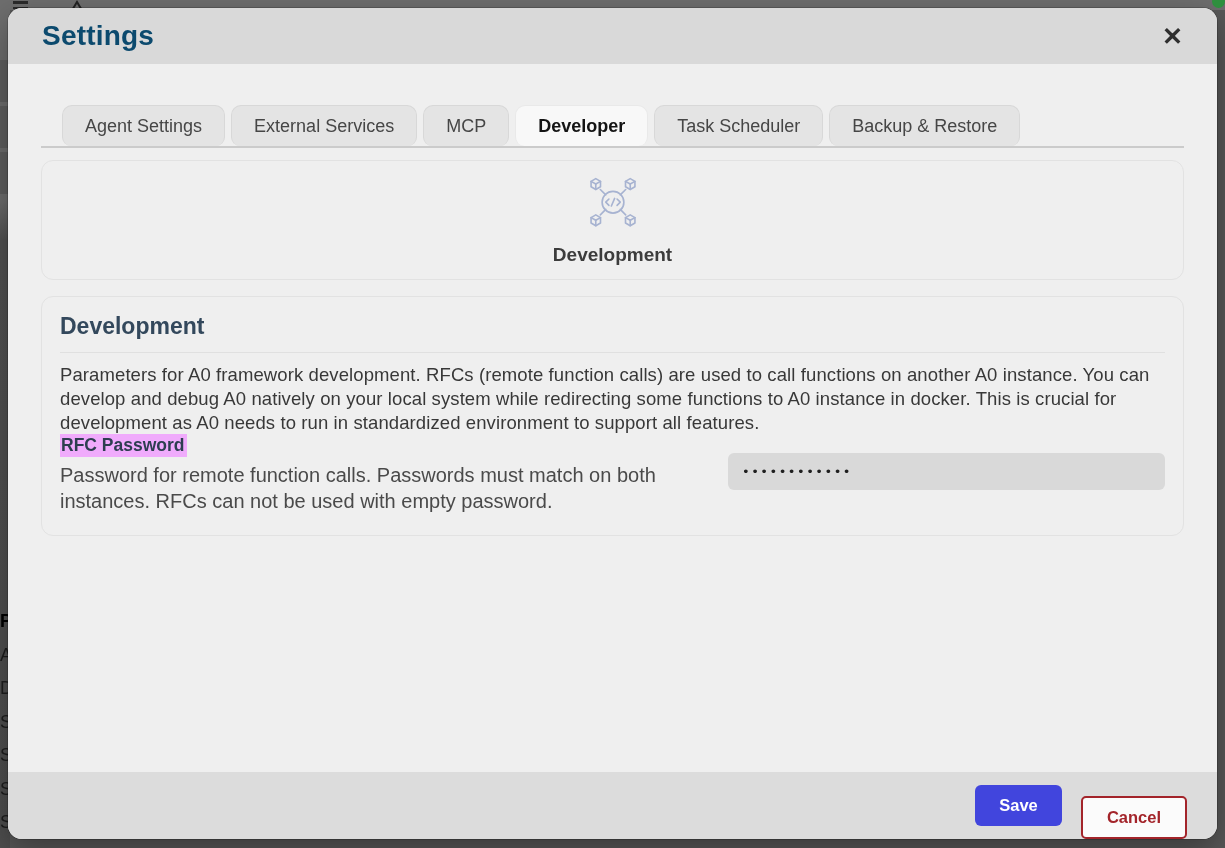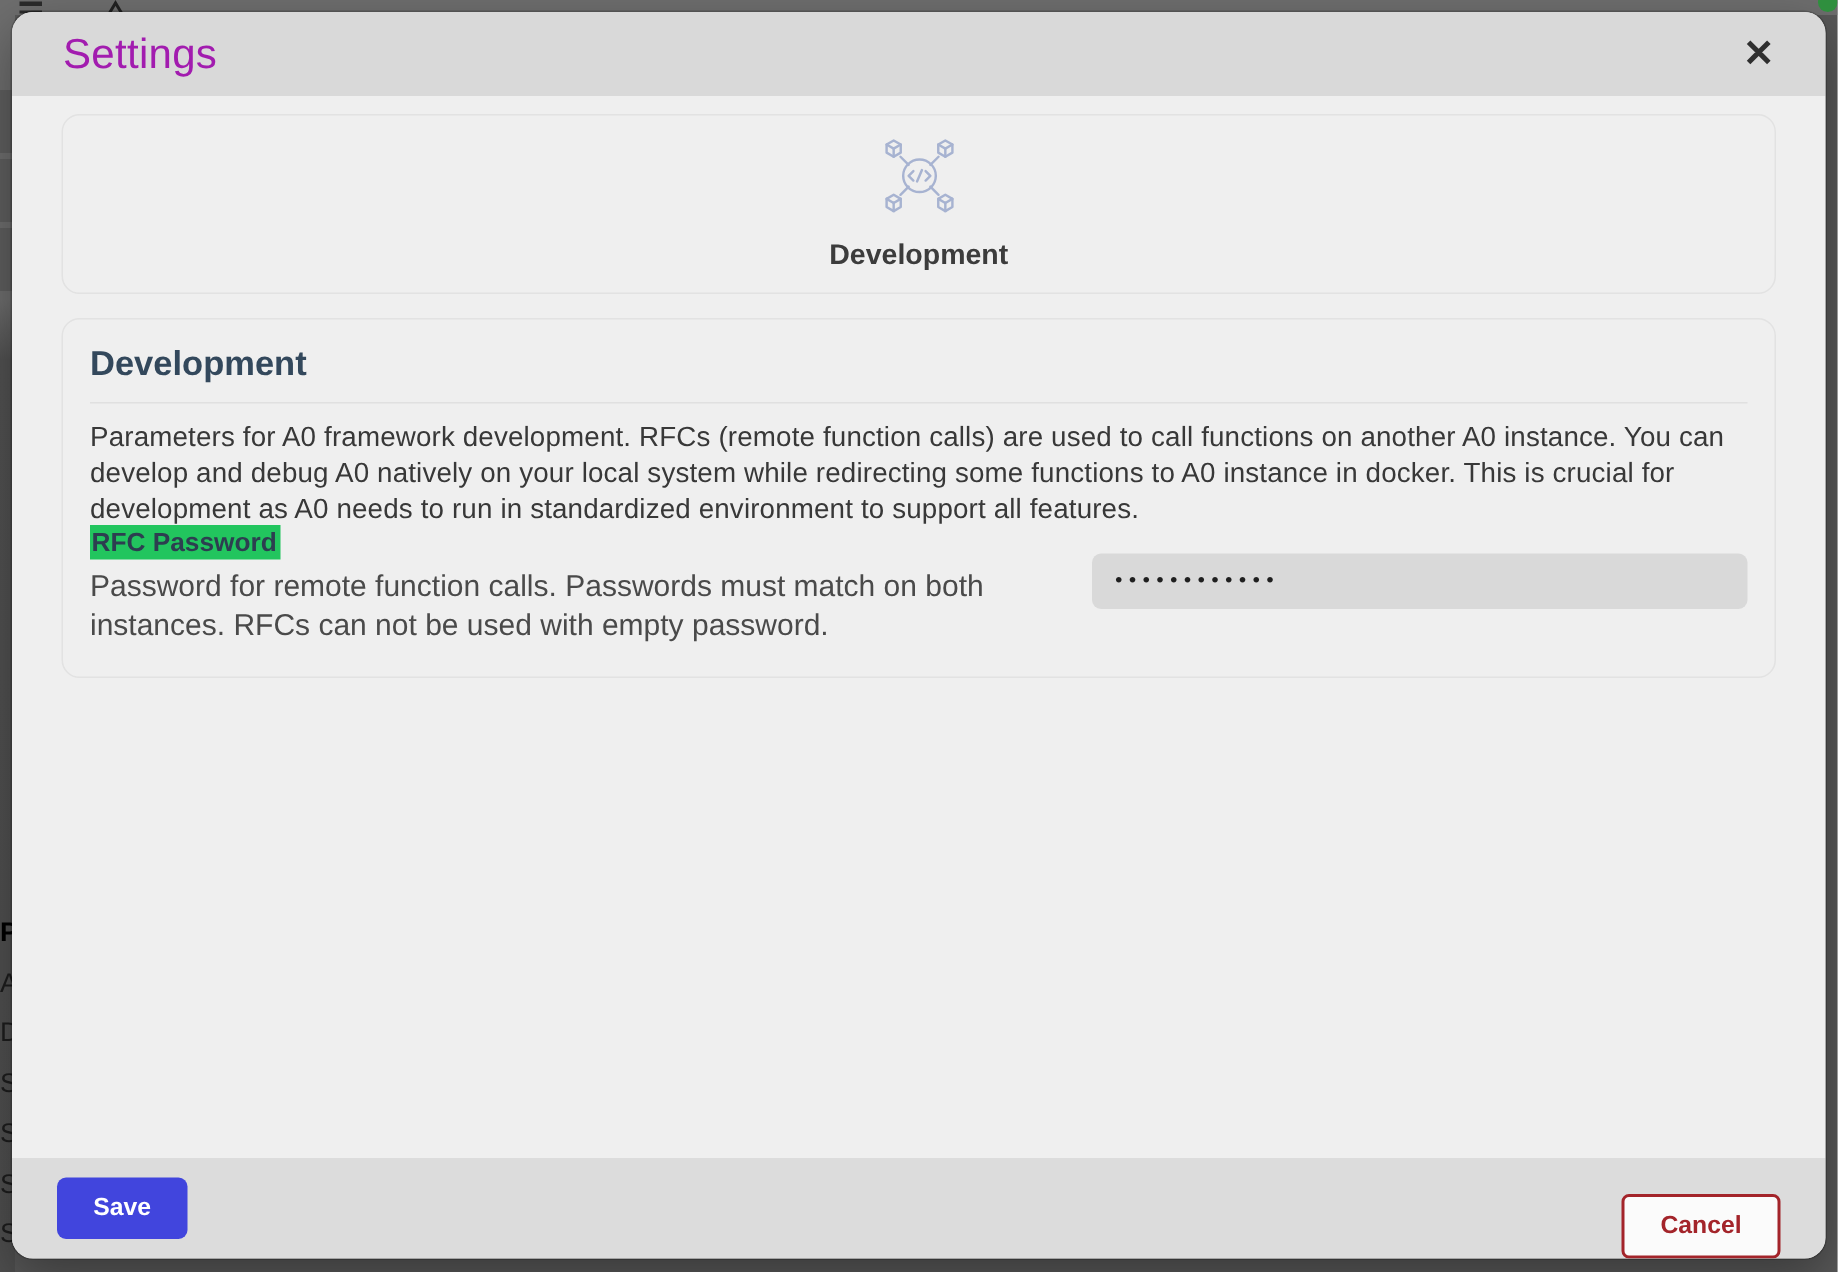--- a/index.html
+++ b/index.html
@@ -43,21 +43,21 @@
     position:absolute; left:8px; top:8px; width:1209px; height:831px;
     border-radius:14px; overflow:hidden; z-index:2;
     display:flex; flex-direction:column;
     box-shadow:0 0 0 1px rgba(0,0,0,.18), 0 12px 34px rgba(0,0,0,.35);
     background:#efefef;
   }
   .modal-header {
     height:56px; flex:0 0 56px; background:#d9d9d9;
     display:flex; align-items:center; padding:0 30px 0 34px;
   }
-  .modal-title { font-size:28px; font-weight:400; color:#a21caf; letter-spacing:.2px; }
+  .modal-title { font-size:28px; font-weight:700; color:#0c4a6e; letter-spacing:.2px; }
   .close-button {
     margin-left:auto; background:none; border:none; cursor:pointer;
     font-size:25px; font-weight:700; color:#2f2f2f; line-height:1; padding:2px 4px;
   }
 
   .modal-body { flex:1 1 auto; background:#efefef; padding:0 33px; overflow:hidden; }
 
   
   .tabs-row {
     margin-top:41px; display:flex; gap:6px; align-items:flex-end;
@@ -91,33 +91,33 @@
     background:#efefef; padding:16px 18px;
   }
   .section-heading { font-size:23px; font-weight:800; color:#33485c; }
   .section-divider { border:none; border-top:1px solid #e0e0e0; margin:12px 0 10px; }
   .section-description {
     font-size:18.5px; color:#383838; line-height:1.3; letter-spacing:.1px;
   }
   .field-row { display:flex; align-items:flex-start; }
   .field-info { width:668px; flex:0 0 668px; }
   .field-label { display:inline; font-size:17.5px; font-weight:800; color:#2d3e50; }
-  .field-label .hl { background:#22c55e; padding:1px 2px 2px 1px; }
+  .field-label .hl { background:#f0abfc; padding:1px 2px 2px 1px; }
   .field-description { margin-top:7px; font-size:20px; color:#4a4a4a; line-height:1.28; max-width:655px; }
   .password-input {
     flex:1 1 auto; height:37px; margin-top:18px;
     background:#d9d9d9; border:none; border-radius:6px;
     padding:0 14px; font-size:13px; letter-spacing:1.5px; color:#1f1f1f;
     font-family:"DejaVu Sans", sans-serif; outline:none;
   }
 
   
   .modal-footer {
     flex:0 0 57px; background:#dcdcdc;
-    display:flex; align-items:center; justify-content:space-between;
+    display:flex; align-items:center; justify-content:flex-end;
     gap:19px; padding:0 30px;
   }
   .save-button {
     min-width:87px; height:41px; border:none; border-radius:6px;
     background:#4145dd; color:#ffffff; font-weight:700; font-size:16.5px;
     cursor:pointer; font-family:"Liberation Sans", sans-serif;
   }
   .cancel-button {
     min-width:106px; height:43px; border:2px solid #a3242a; border-radius:5px;
     background:#fbfbfb; color:#a3242a; font-weight:700; font-size:16.5px;
@@ -157,20 +157,28 @@
 
 <div class="modal">
 
   <div class="modal-header">
     <h1 class="modal-title">Settings</h1>
     <button class="close-button">✕</button>
   </div>
 
   <div class="modal-body">
 
+    <div class="tabs-row">
+      <button class="tab">Agent Settings</button>
+      <button class="tab">External Services</button>
+      <button class="tab">MCP</button>
+      <button class="tab active">Developer</button>
+      <button class="tab">Task Scheduler</button>
+      <button class="tab">Backup &amp; Restore</button>
+    </div>
 
     <div class="nav-card">
       <span>
         <svg width="58" height="58" viewBox="0 0 64 64" fill="none" stroke="#a7b3d1" stroke-width="1.8" stroke-linejoin="round" stroke-linecap="round">
           <defs>
             <g id="cube3d">
               <path d="M0,-6 L5.2,-3 L5.2,3 L0,6 L-5.2,3 L-5.2,-3 Z"></path>
               <path d="M-5.2,-3 L0,0 L5.2,-3"></path>
               <path d="M0,0 L0,6"></path>
             </g>

